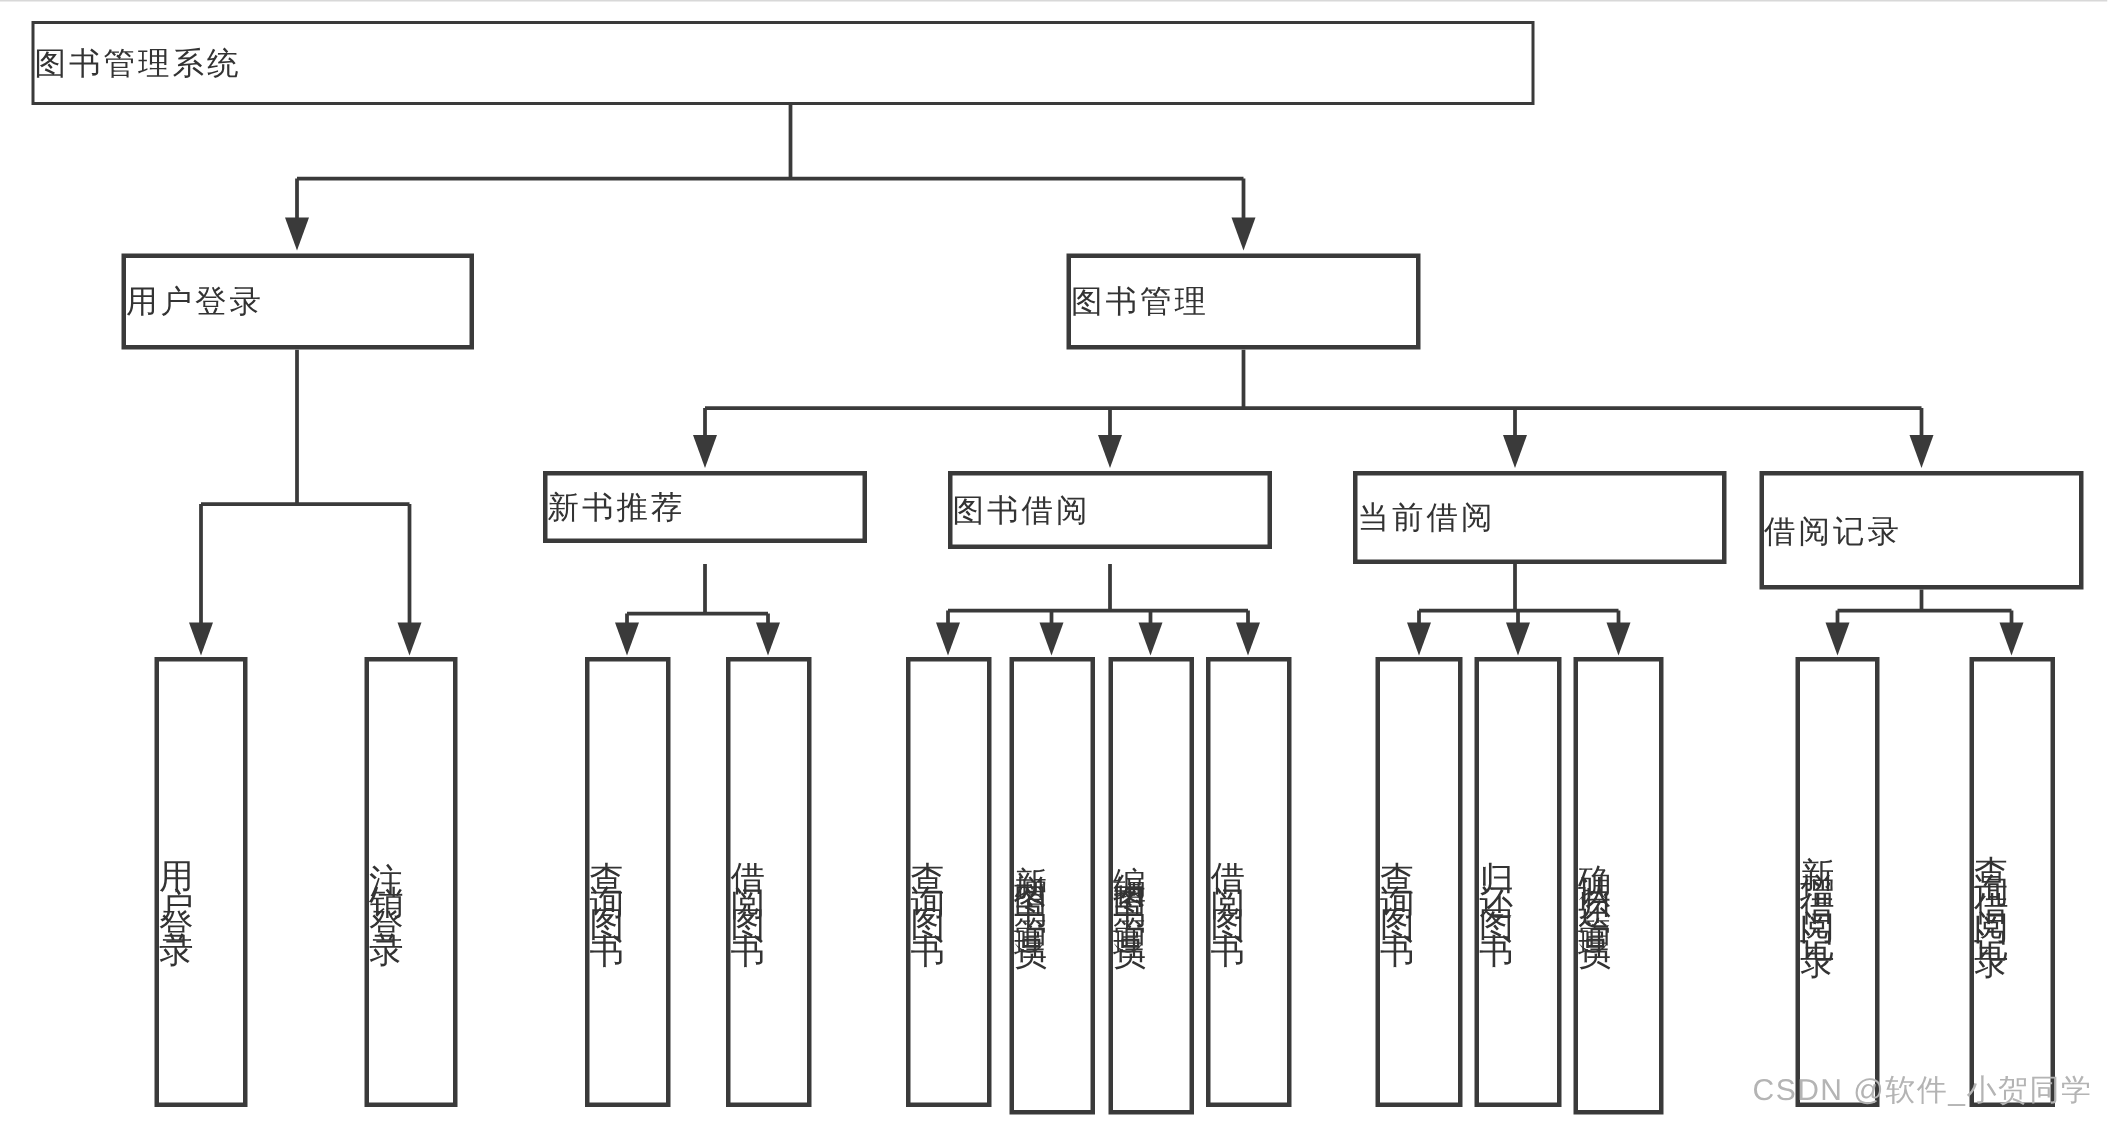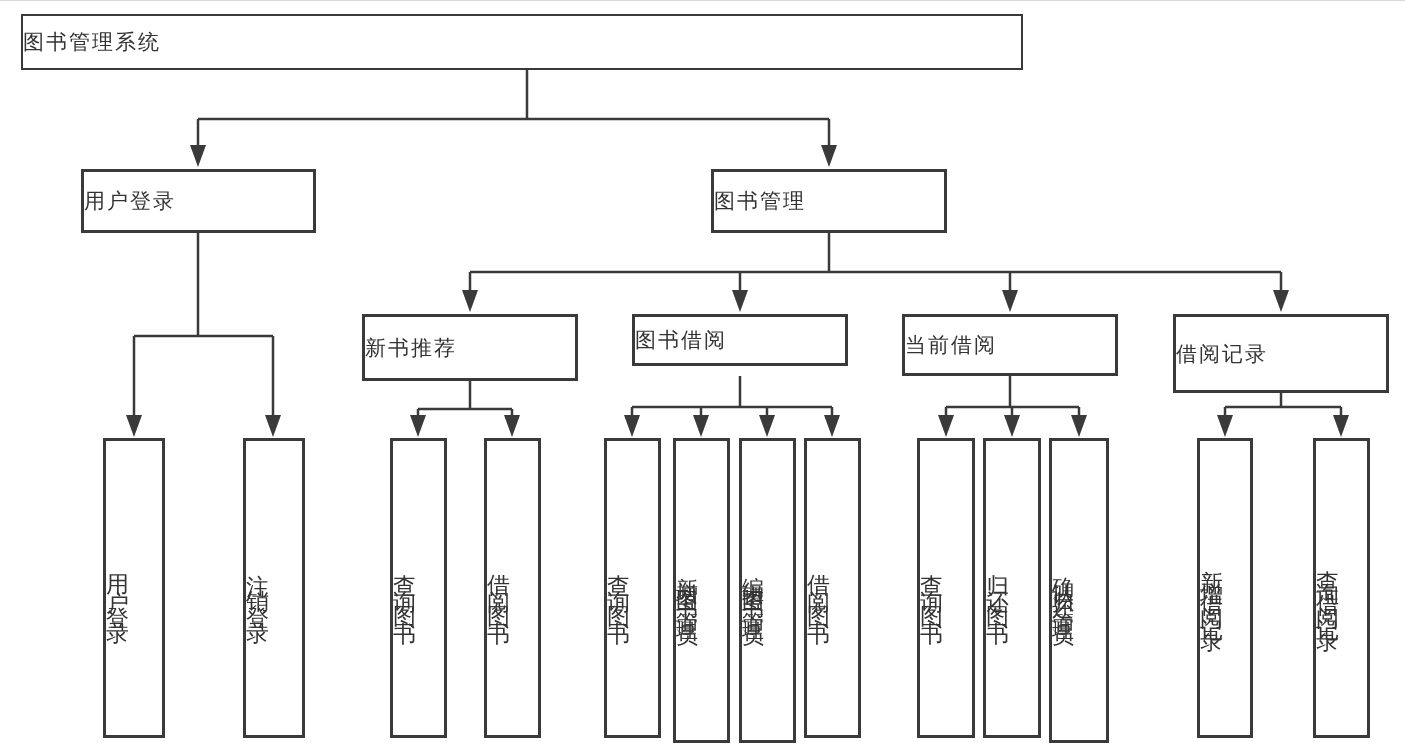--- a/index.html
+++ b/index.html
@@ -110,27 +110,27 @@
     <span>图书管理系统</span>
   </div>
 
   <div class="node hbox" style="left:81px;top:168px;width:235px;height:64px;">
     <span>用户登录</span>
   </div>
   <div class="node hbox" style="left:711px;top:168px;width:236px;height:64px;">
     <span>图书管理</span>
   </div>
 
-  <div class="node hbox" style="left:362px;top:313px;width:216px;height:67px;">
+  <div class="node hbox" style="left:362px;top:313px;width:216px;height:48px;">
     <span>新书推荐</span>
   </div>
   <div class="node hbox" style="left:632px;top:313px;width:216px;height:52px;">
     <span>图书借阅</span>
   </div>
-  <div class="node hbox" style="left:902px;top:313px;width:216px;height:62px;">
+  <div class="node hbox" style="left:902px;top:313px;width:249px;height:62px;">
     <span>当前借阅</span>
   </div>
   <div class="node hbox" style="left:1173px;top:313px;width:216px;height:79px;">
     <span>借阅记录</span>
   </div>
 
   <div class="node vbox" style="left:103px;top:437px;width:62px;">
     <span class="vtext">用户登录</span>
   </div>
   <div class="node vbox" style="left:243px;top:437px;width:62px;">
@@ -167,14 +167,15 @@
     <span class="vtext">确认归还（管理员）</span>
   </div>
 
   <div class="node vbox long" style="left:1197px;top:437px;width:56px;">
     <span class="vtext">新增借阅记录</span>
   </div>
   <div class="node vbox long" style="left:1313px;top:437px;width:57px;">
     <span class="vtext">查询借阅记录</span>
   </div>
 
+  <div class="watermark">CSDN @软件_小贺同学</div>
 
 </div>
 
 </body></html>

